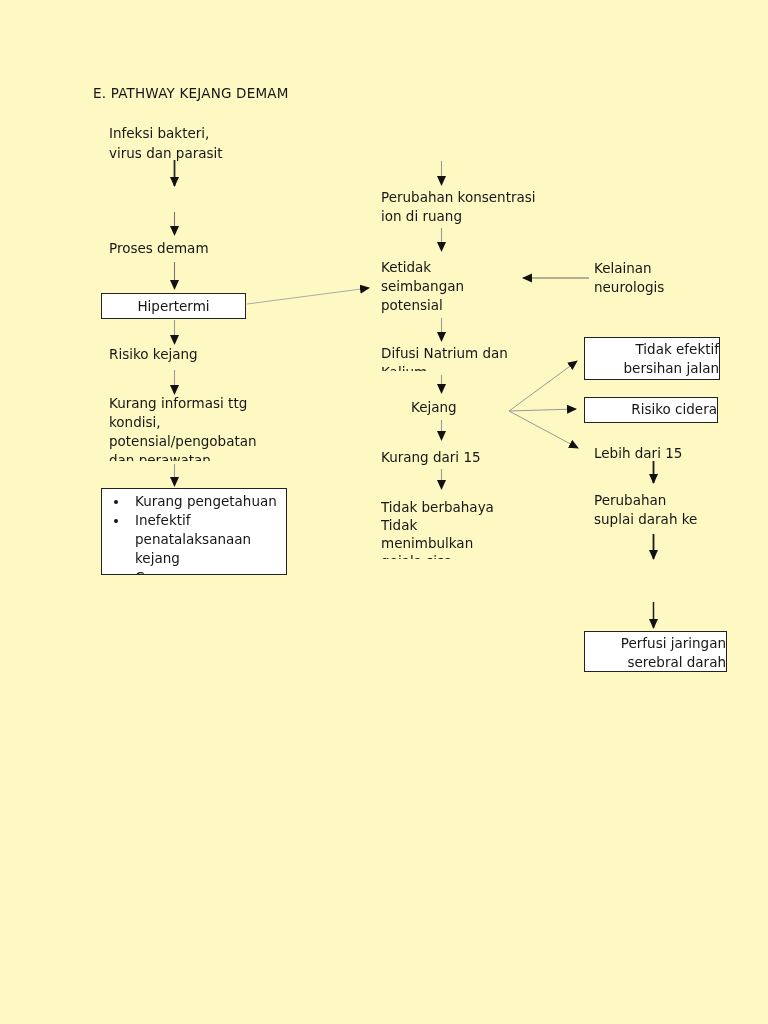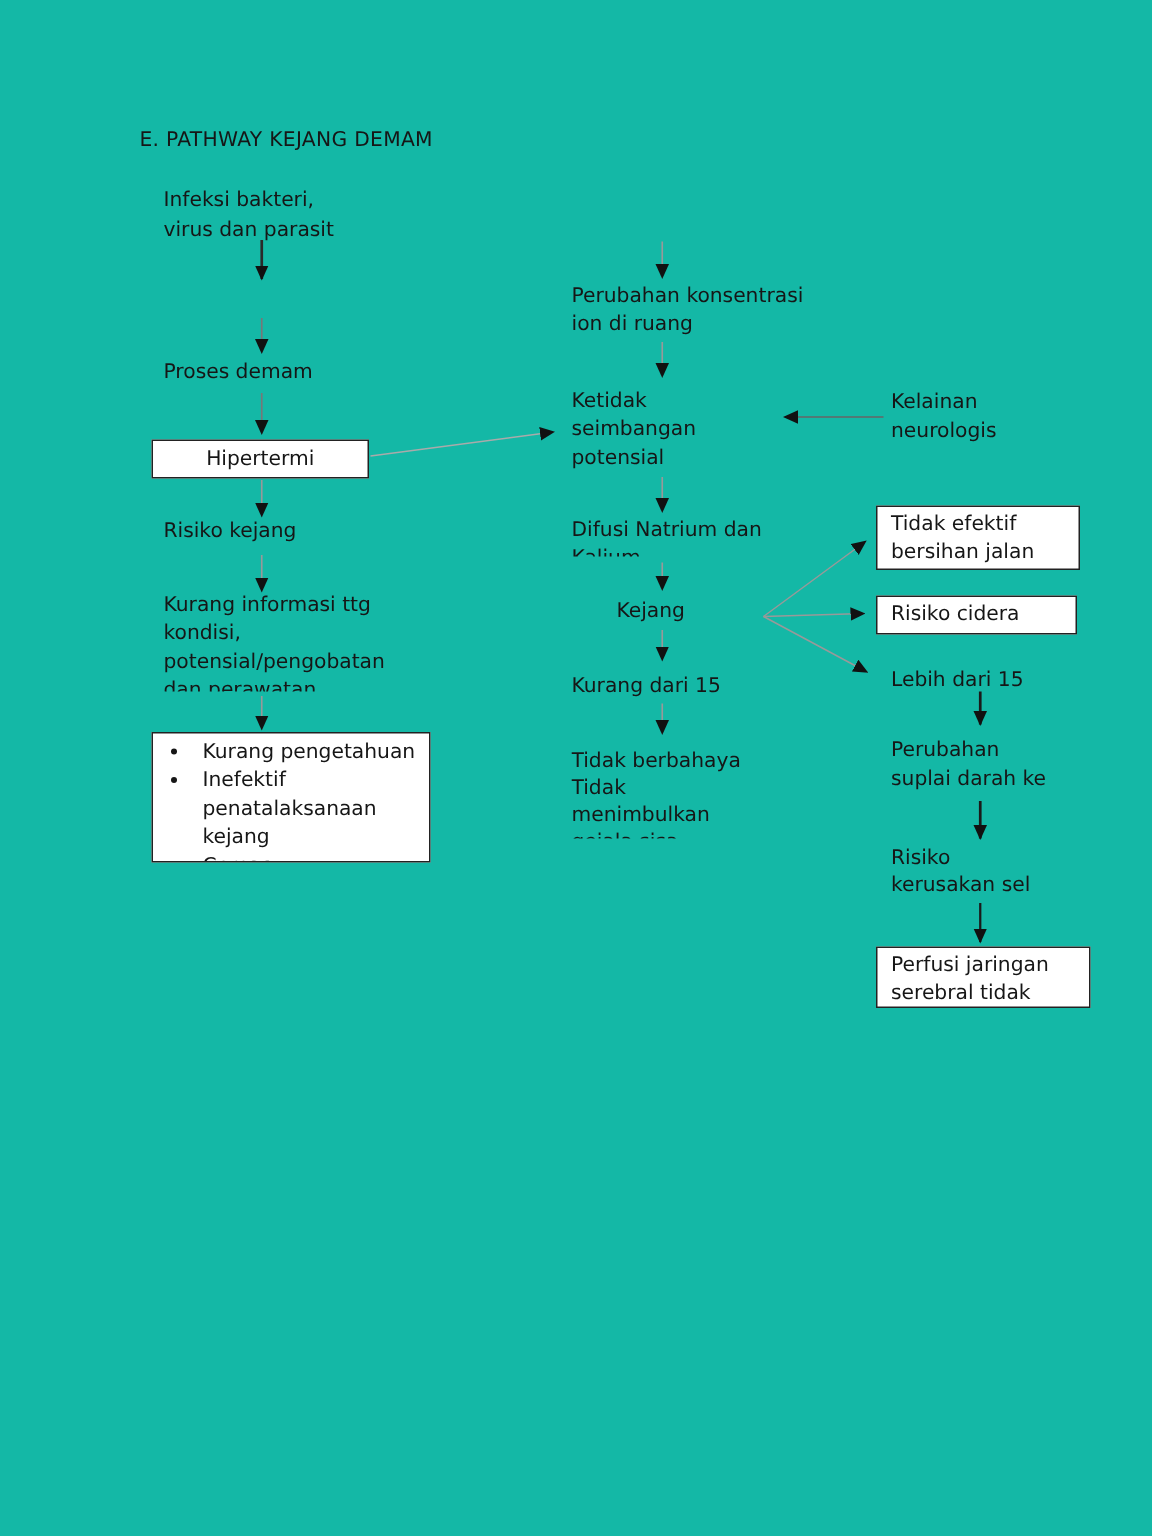--- a/index.html
+++ b/index.html
@@ -1,20 +1,20 @@
 <!DOCTYPE html>
 <html><head>
 <meta charset="utf-8">
 <style>
   html, body { margin: 0; padding: 0; background: #ffffff; }
   .page {
     position: relative;
     width: 768px;
     height: 1024px;
-    background: #14b8a6;
+    background: #fef9c3;
     font-family: "DejaVu Sans", "Liberation Sans", sans-serif;
     color: #161616;
     overflow: hidden;
   }
   .connectors {
     position: absolute;
     left: 0; top: 0;
     width: 768px; height: 1024px;
     pointer-events: none;
   }
@@ -33,20 +33,21 @@
   }
   .boxed {
     position: absolute;
     border: 1.5px solid #222;
     background: #fff;
     font-size: 13.5px;
     line-height: 19px;
     white-space: pre-line;
     box-sizing: border-box;
     overflow: hidden;
+    text-align: right;
   }
   .diag-list {
     position: absolute;
     left: 101px; top: 488px;
     width: 186px; height: 87px;
     border: 1.5px solid #222;
     box-sizing: border-box;
     overflow: hidden;
     background: #fff;
   }
@@ -177,18 +178,16 @@
   <div class="node" style="left:381px; top:498px; width:130px; height:61px; line-height:18px;">Tidak berbahaya
 Tidak
 menimbulkan
 gejala sisa</div>
   <div class="boxed" style="left:584px; top:337px; width:136px; height:43px; padding:2px 0 0 9px;">Tidak efektif
 bersihan jalan</div>
   <div class="boxed" style="left:584px; top:397px; width:134px; height:26px; padding:2px 0 0 9px;">Risiko cidera</div>
   <div class="node" style="left:594px; top:443px; width:110px;">Lebih dari 15</div>
   <div class="node" style="left:594px; top:491px; width:120px; line-height:19px;">Perubahan
 suplai darah ke</div>
-  <div class="node" style="left:594px; top:563px; width:120px; line-height:18px;">Risiko
-kerusakan sel</div>
   <div class="boxed" style="left:584px; top:631px; width:143px; height:41px; padding:2px 0 0 9px;">Perfusi jaringan
-serebral tidak</div>
+serebral darah</div>
 
 </div>
 
 </body></html>

